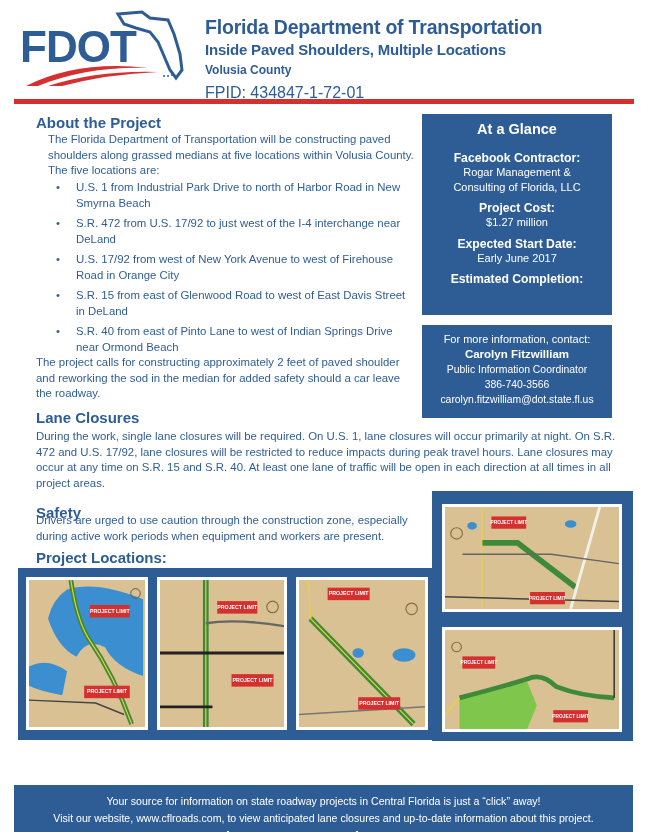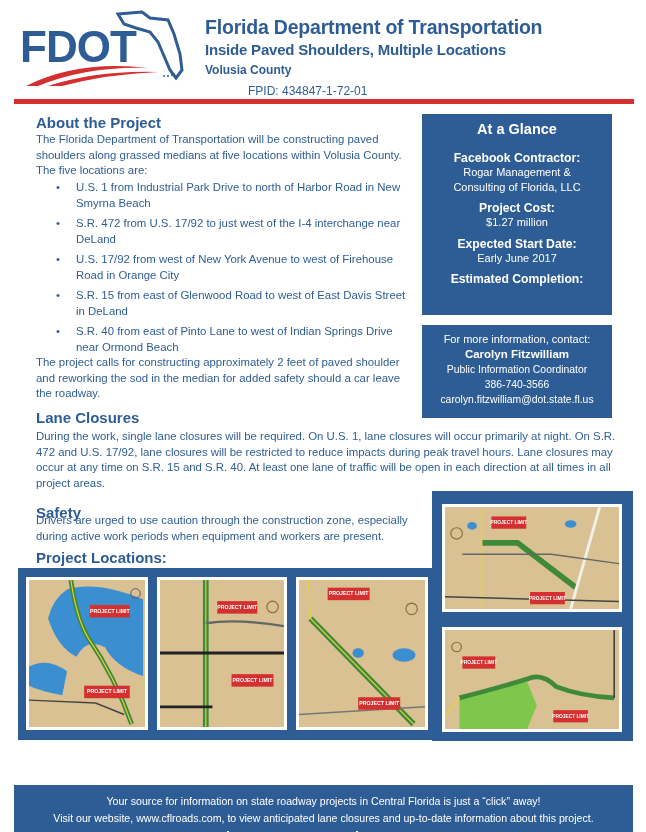--- a/index.html
+++ b/index.html
@@ -4,27 +4,27 @@
 <style>
   * { box-sizing: border-box; margin: 0; padding: 0; }
   html, body { width: 646px; height: 832px; background: #ffffff; overflow: hidden; }
   body { position: relative; font-family: "Liberation Sans", sans-serif; color: #2b5487; }
 
   
   .logo { position: absolute; left: 18px; top: 8px; width: 172px; height: 80px; }
   .hdr-title { position: absolute; left: 205px; top: 16px; font-size: 19.5px; font-weight: bold; color: #2e5d95; letter-spacing: -0.2px; }
   .hdr-sub { position: absolute; left: 205px; top: 41px; font-size: 15px; font-weight: bold; color: #2e5d95; letter-spacing: -0.2px; }
   .hdr-county { position: absolute; left: 205px; top: 63px; font-size: 12px; font-weight: bold; color: #2e5d95; }
-  .hdr-fpid { position: absolute; left: 205px; top: 84px; font-size: 12px; color: #2e5d95; margin-left: 43px; }
+  .hdr-fpid { position: absolute; left: 205px; top: 84px; font-size: 16px; color: #2e5d95; }
   .red-rule { position: absolute; left: 14px; top: 99px; width: 620px; height: 5px; background: #d3302f; }
 
   
   .h2 { position: absolute; left: 36px; font-size: 15px; font-weight: bold; color: #2e5d95; }
   .para { position: absolute; left: 36px; font-size: 11.4px; line-height: 15.5px; color: #2e5d95; }
-  .about-intro { top: 132px; width: 380px; }
+  .about-intro { top: 132px; width: 380px; margin-left: 12px; }
   ul.locs { position: absolute; left: 56px; top: 180px; width: 355px; list-style: none; }
   ul.locs li { position: relative; padding-left: 20px; font-size: 11.4px; line-height: 15.5px; color: #2e5d95; margin-bottom: 5px; }
   ul.locs li::before { content: "•"; position: absolute; left: 0; top: 0; color: #2e5d95; }
   .about-outro { top: 355px; width: 380px; }
   .lane-text { top: 429px; width: 600px; }
   .safety-text { top: 513px; width: 385px; }
 
   
   .glance { position: absolute; left: 422px; top: 114px; width: 190px; height: 201px; background: #2e5d95; color: #fff; text-align: center; padding-top: 7px; }
   .glance .g-title { font-size: 14.5px; font-weight: bold; margin-bottom: 14px; }

